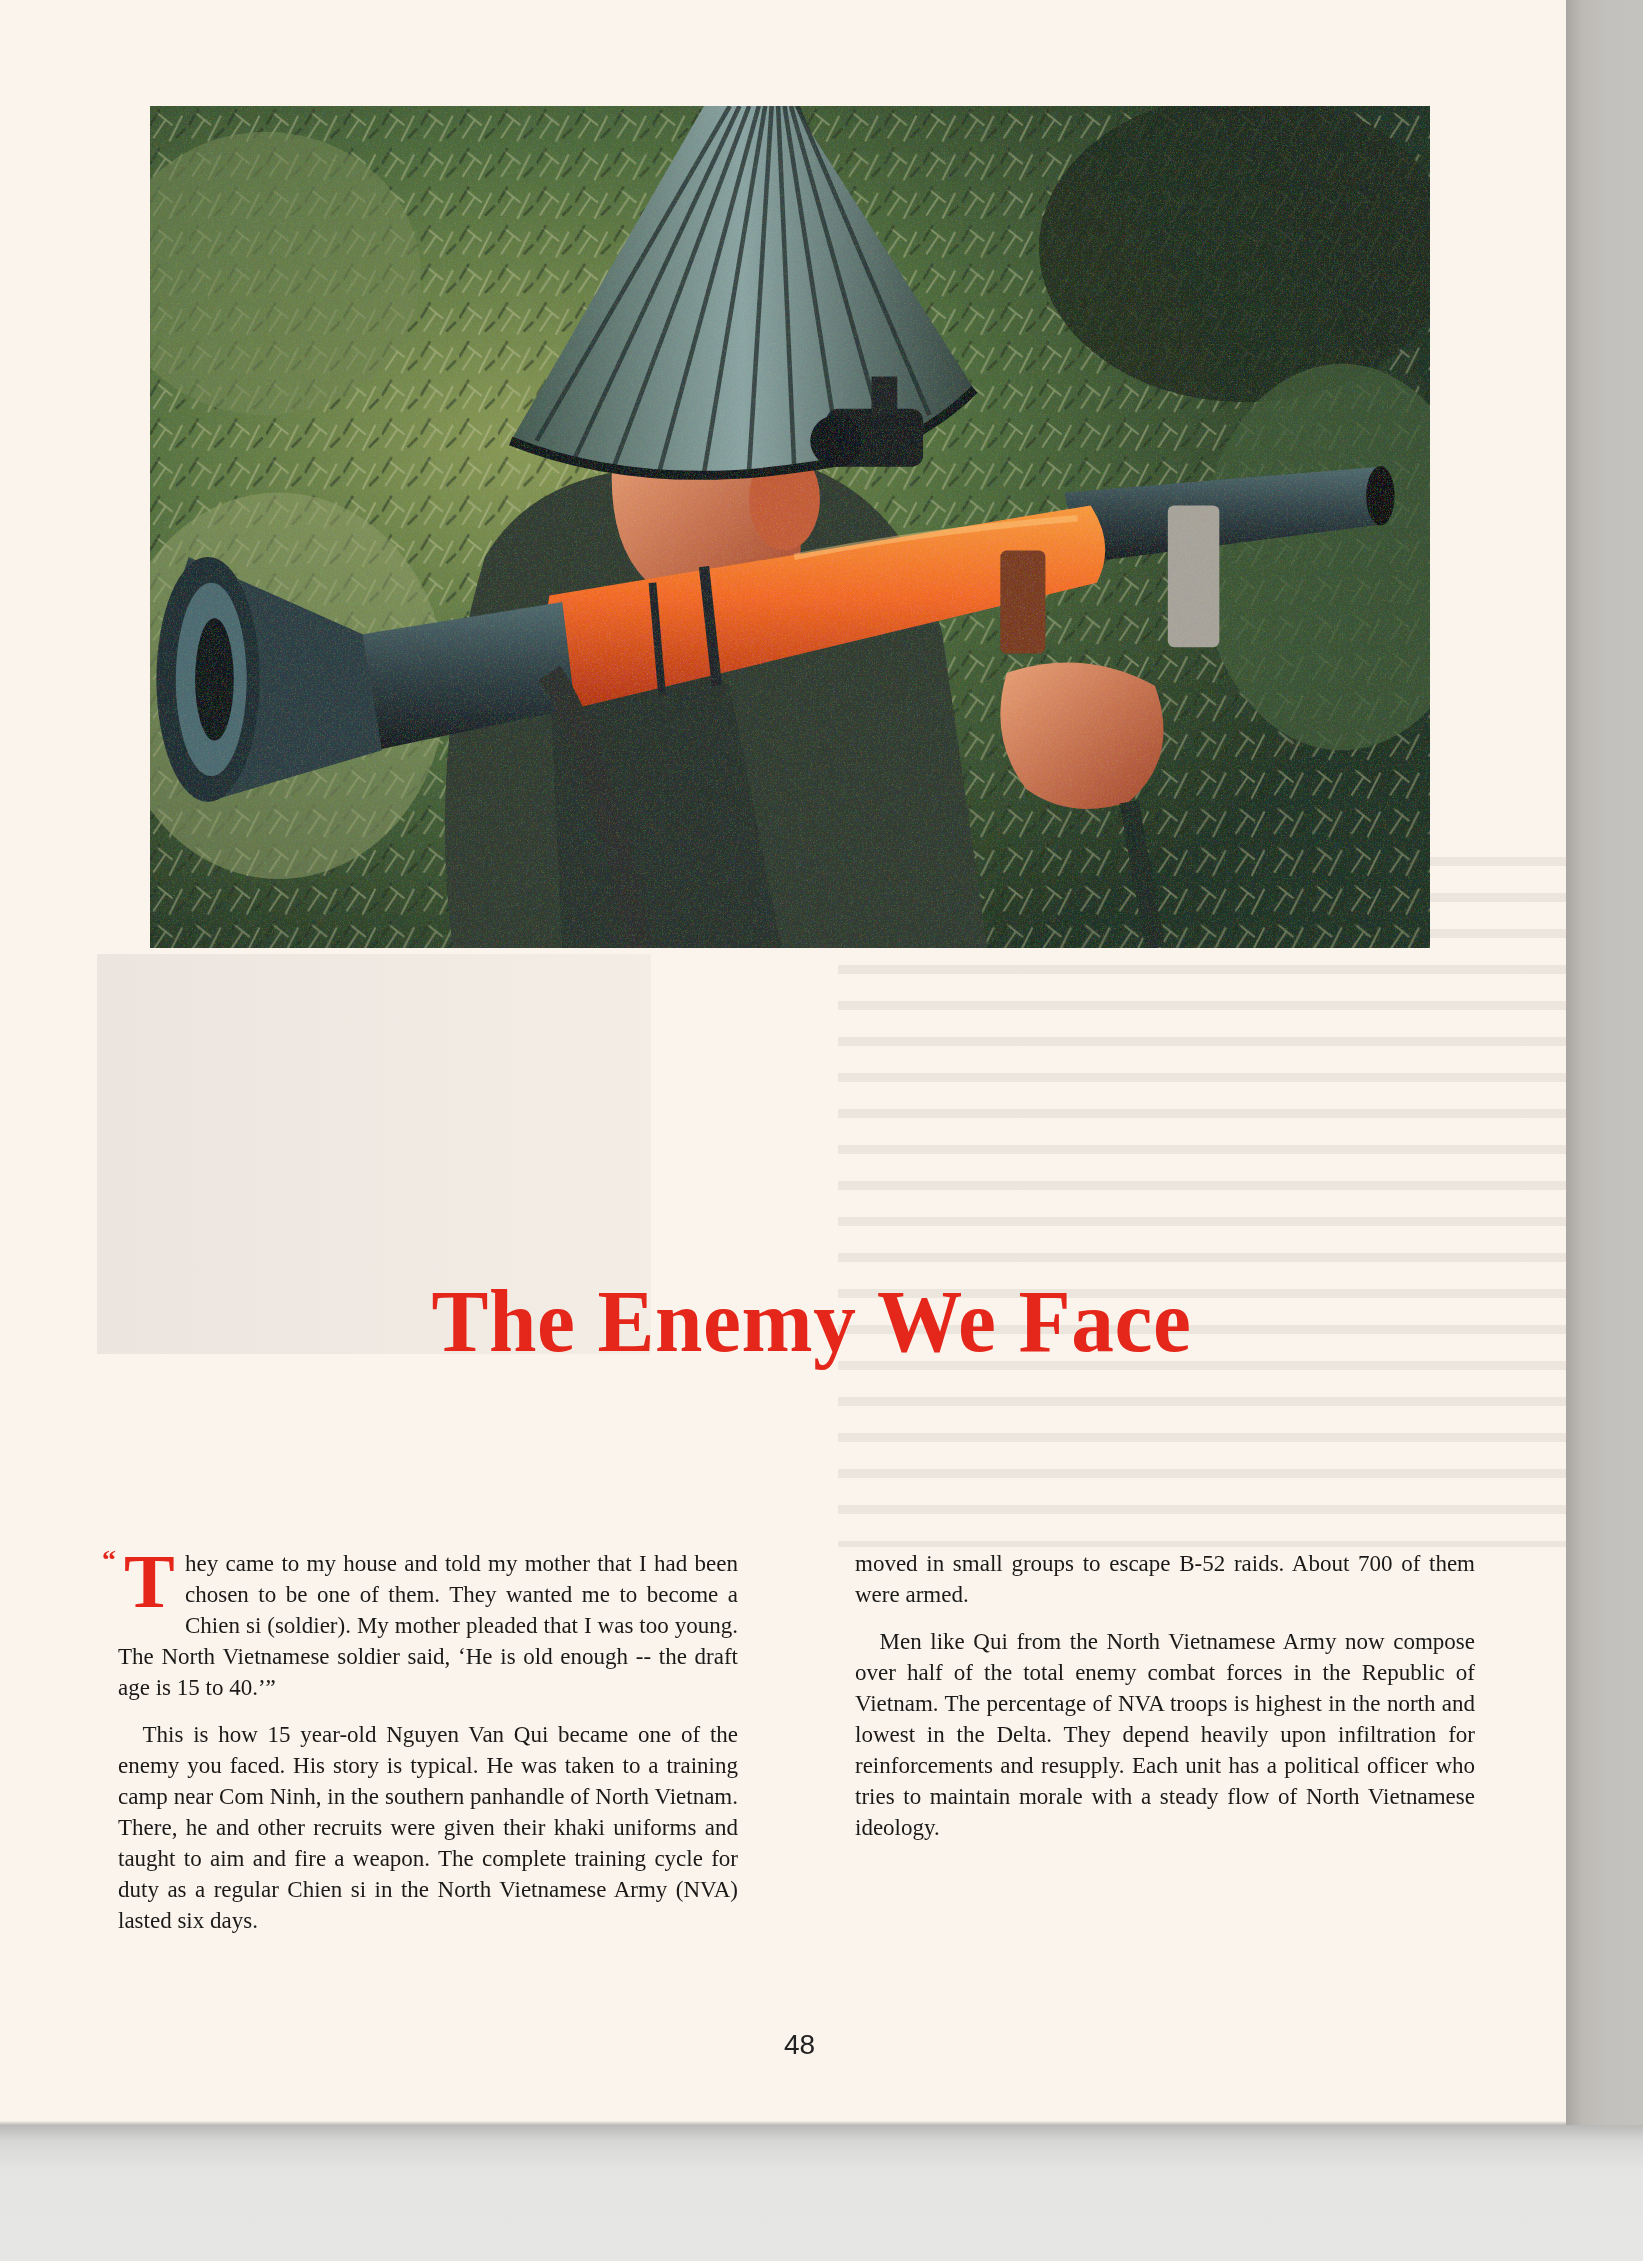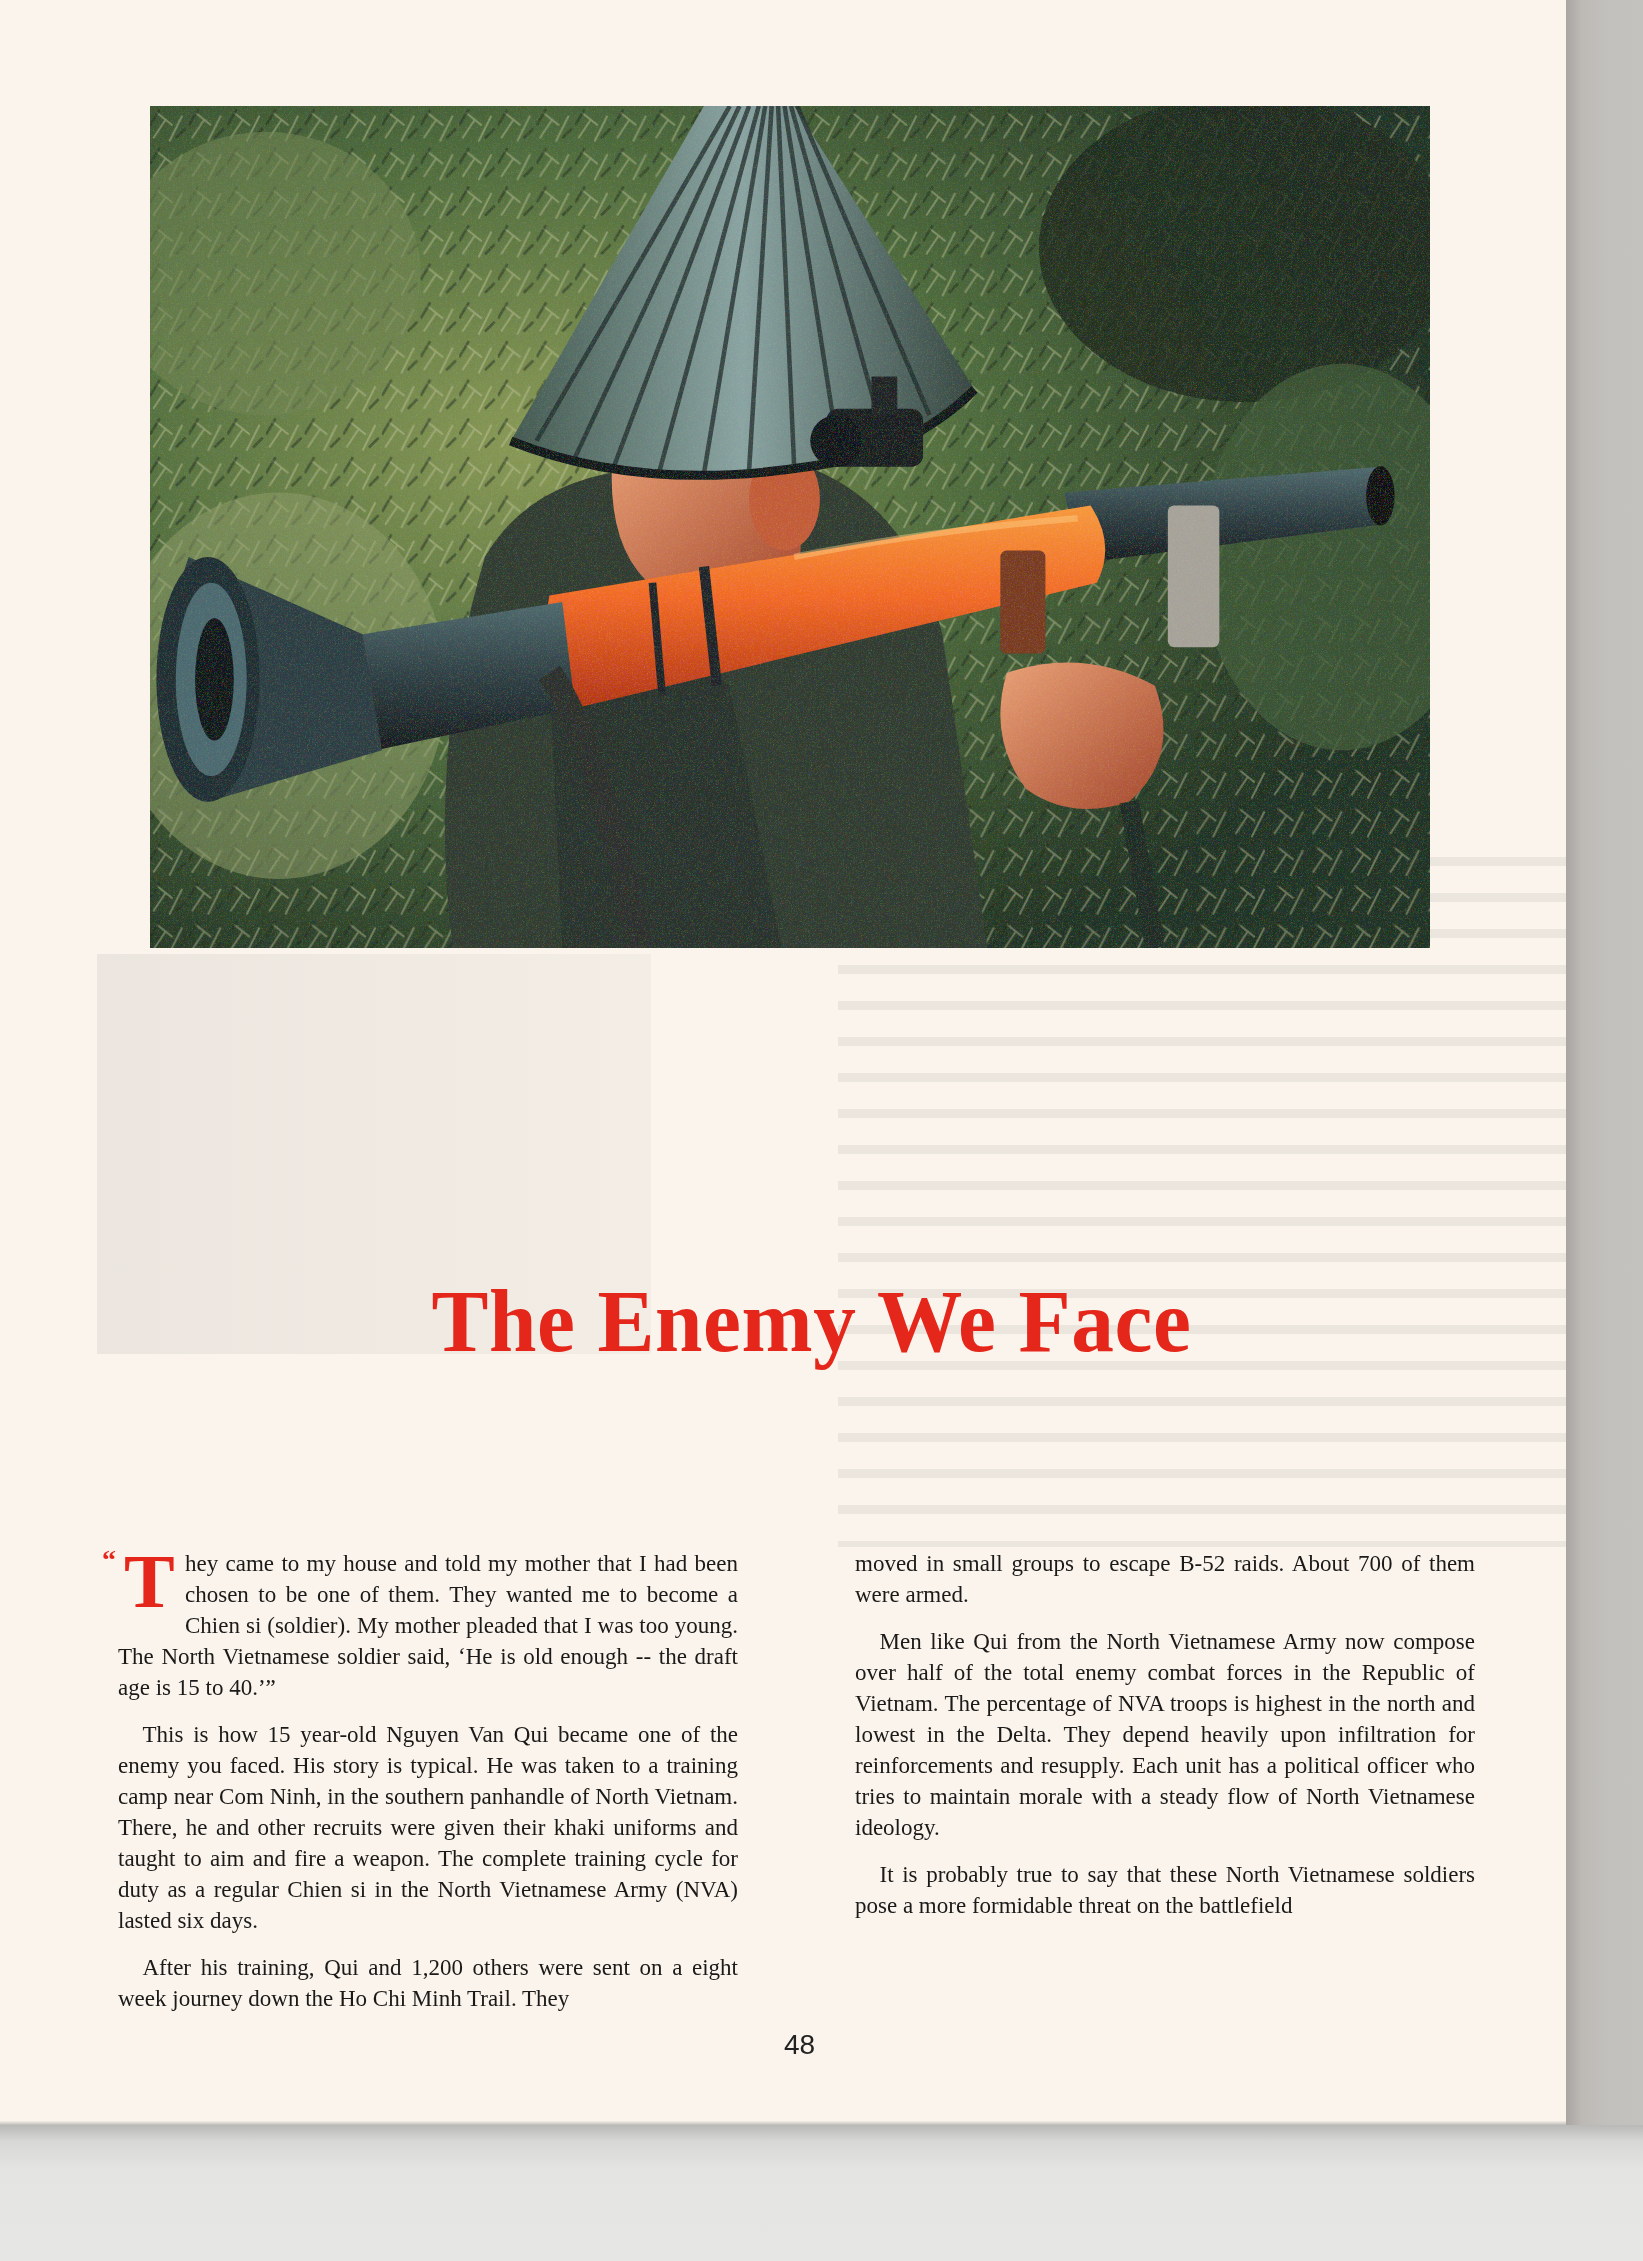--- a/index.html
+++ b/index.html
@@ -184,27 +184,25 @@
 
   <div class="headline">The Enemy We Face</div>
 
   <div class="col col-left">
     <div class="lead">
       <span class="open-quote">“</span>
       <span class="drop-cap">T</span>
       <p class="no-indent">hey came to my house and told my mother that I had been chosen to be one of them. They wanted me to become a Chien si (soldier). My mother pleaded that I was too young. The North Vietnamese soldier said, ‘He is old enough -- the draft age is 15 to 40.’”</p>
     </div>
     <p>This is how 15 year-old Nguyen Van Qui became one of the enemy you faced. His story is typical. He was taken to a training camp near Com Ninh, in the southern panhandle of North Vietnam. There, he and other recruits were given their khaki uniforms and taught to aim and fire a weapon. The complete training cycle for duty as a regular Chien si in the North Vietnamese Army (NVA) lasted six days.</p>
-    <p>After his training, Qui and 1,200 others were sent on a eight week journey down the Ho Chi Minh Trail. They</p>
   </div>
 
   <div class="col col-right">
     <p class="first">moved in small groups to escape B-52 raids. About 700 of them were armed.</p>
     <p>Men like Qui from the North Vietnamese Army now compose over half of the total enemy combat forces in the Republic of Vietnam. The percentage of NVA troops is highest in the north and lowest in the Delta. They depend heavily upon infiltration for reinforcements and resupply. Each unit has a political officer who tries to maintain morale with a steady flow of North Vietnamese ideology.</p>
-    <p>It is probably true to say that these North Vietnamese soldiers pose a more formidable threat on the battlefield</p>
   </div>
 
   <div class="page-number">48</div>
 </div>
 
 <div class="next-page-edge"></div>
 <div class="scanner-bed"></div>
 
 
 </body></html>

